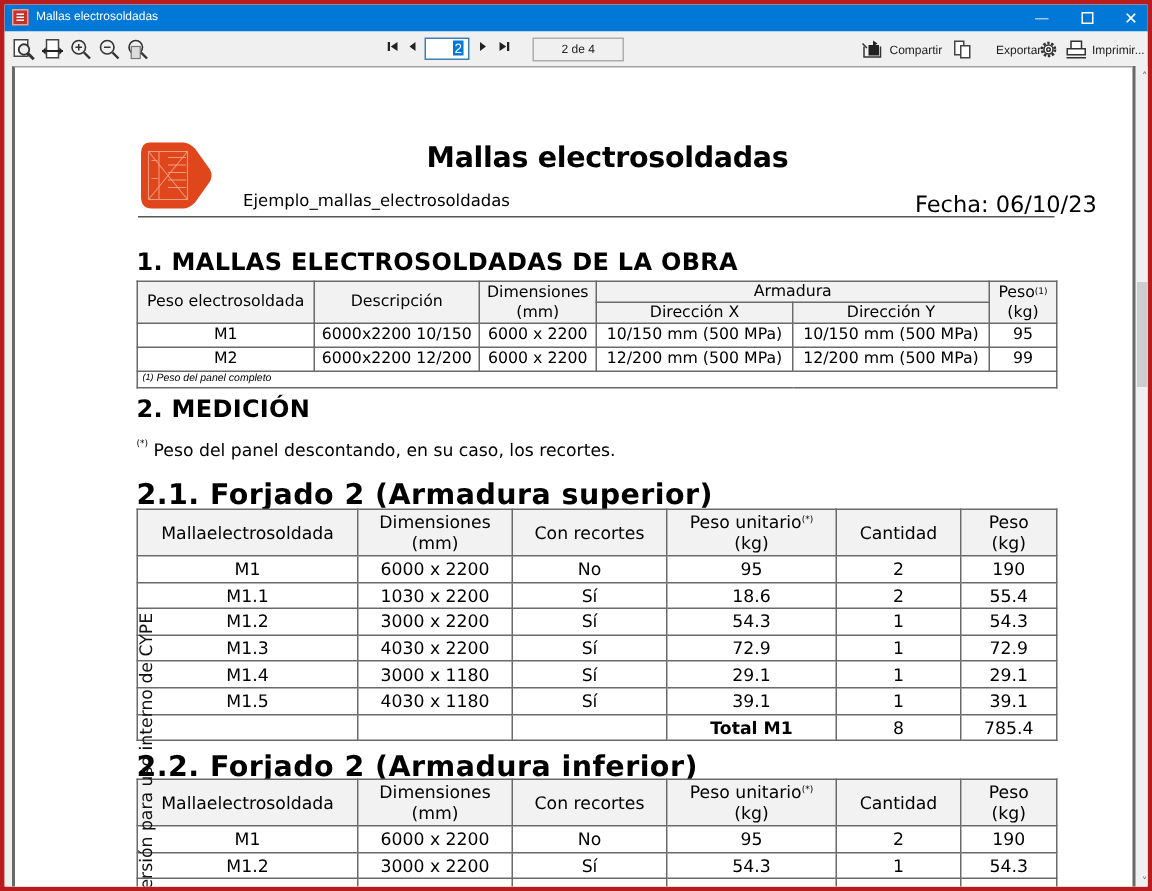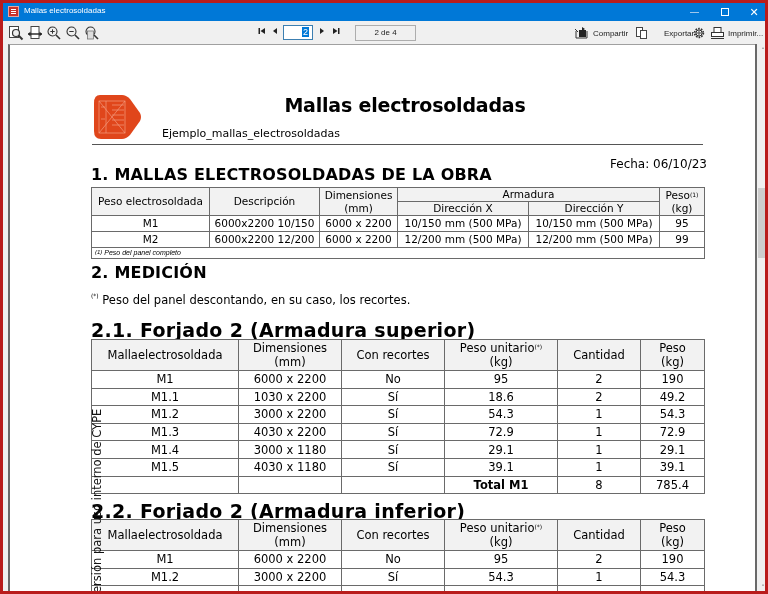--- a/index.html
+++ b/index.html
@@ -29,21 +29,21 @@
   .page-area { position: absolute; left: 5px; top: 0px; width: 747px; height: 551px; background: #ffffff; border-left: 2px solid #696969; border-top: 1px solid #a0a0a0; overflow: hidden; }
   .scrollbar { position: absolute; left: 752px; top: 0; width: 14px; height: 551px; background: #f0f0f0; border-left: 2px solid #696969; }
   .scrollbar .up, .scrollbar .down { position: absolute; left: 0; width: 12px; height: 14px; font-size: 7px; color: #606060; text-align: center; line-height: 14px; }
   .scrollbar .up { top: 0; } .scrollbar .down { bottom: 0; }
   .scrollbar .thumb { position: absolute; left: 1px; top: 144px; width: 10px; height: 70px; background: #cdcdcd; }
 
   .doc { position: absolute; left: 0; top: 0; width: 745px; font-family: "DejaVu Sans", sans-serif; color: #000; }
   .logo { position: absolute; left: 82px; top: 48px; width: 50px; height: 48px; }
   .doc-title { position: absolute; left: 200px; top: 49px; width: 390px; text-align: center; font-size: 19px; font-weight: bold; font-family: "DejaVu Sans", sans-serif; letter-spacing: -0.2px; }
   .doc-subtitle { position: absolute; left: 152px; top: 82px; font-size: 11px; }
-  .doc-date { position: absolute; left: 600px; top: 82px; font-size: 12px; margin-top: 30px; }
+  .doc-date { position: absolute; left: 600px; top: 82px; font-size: 15px; }
   .doc-rule { position: absolute; left: 82px; top: 99px; width: 611px; height: 1px; background: #555; }
 
   h2.sec { position: absolute; font-size: 16px; font-weight: bold; letter-spacing: 0.2px; }
   h3.sub { position: absolute; font-size: 19px; font-weight: bold; letter-spacing: 0.3px; }
   .note { position: absolute; font-size: 11.5px; }
   sup.tiny { font-size: 6px; vertical-align: top; position: relative; top: -1px; }
 
   table { border-collapse: collapse; position: absolute; table-layout: fixed; }
   td, th { border: 1px solid #6a6a6a; font-weight: normal; text-align: center; white-space: nowrap; overflow: hidden; }
   th { background: #f2f2f2; }
@@ -281,21 +281,21 @@
                 <td>95</td>
                 <td>2</td>
                 <td>190</td>
               </tr>
             <tr>
                 <td>M1.1</td>
                 <td>1030 x 2200</td>
                 <td>Sí</td>
                 <td>18.6</td>
                 <td>2</td>
-                <td>49.2</td>
+                <td>55.4</td>
               </tr>
             <tr>
                 <td>M1.2</td>
                 <td>3000 x 2200</td>
                 <td>Sí</td>
                 <td>54.3</td>
                 <td>1</td>
                 <td>54.3</td>
               </tr>
             <tr>

